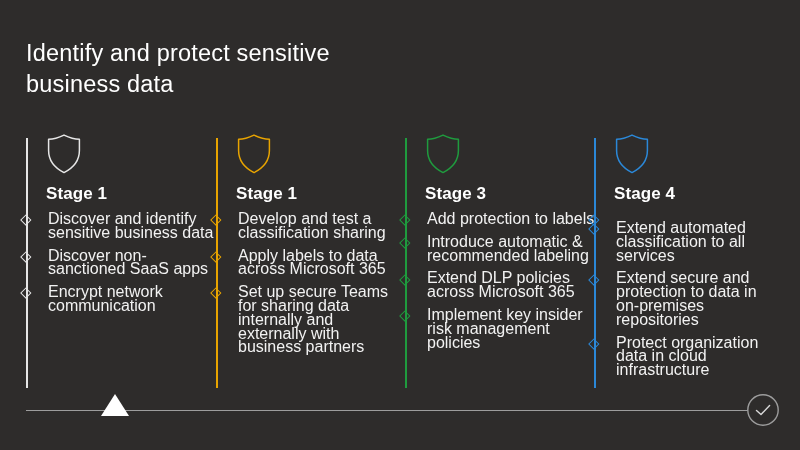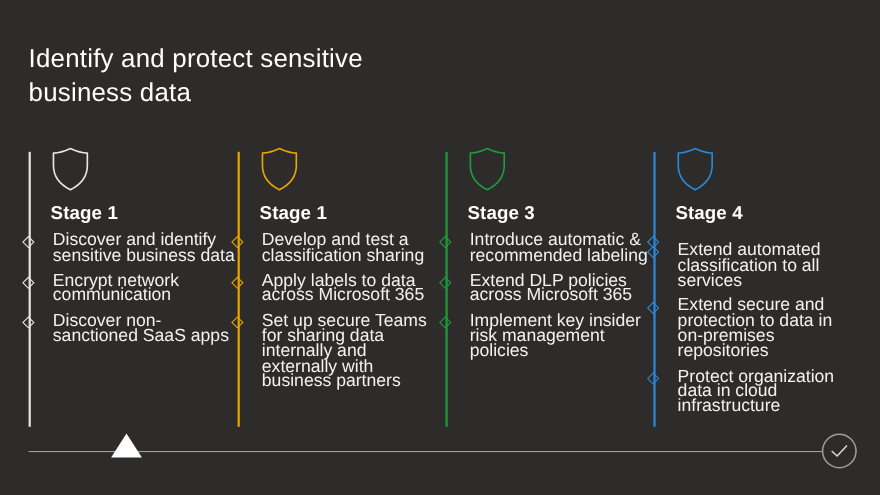--- a/index.html
+++ b/index.html
@@ -156,24 +156,24 @@
           <path d="M1.6 5.2 C7 5.2 13 3.0 17 1.1 C21 3.0 27 5.2 32.4 5.2 L32.4 16.5 C32.4 27.5 24.5 34.8 17 38.6 C9.5 34.8 1.6 27.5 1.6 16.5 Z" fill="none" stroke="#e6e6e6" stroke-width="1.5" stroke-linejoin="round"></path>
         </svg>
       </div>
       <div class="stage-heading">Stage 1</div>
       <ul class="bullets">
         <li class="bullet"><span class="diamond">
             <i></i>
           </span><span>Discover and identify sensitive business data</span></li>
         <li class="bullet"><span class="diamond">
             <i></i>
+          </span><span>Discover non-sanctioned SaaS apps</span></li>
+        <li class="bullet"><span class="diamond">
+            <i></i>
           </span><span>Encrypt network communication</span></li>
-        <li class="bullet"><span class="diamond">
-            <i></i>
-          </span><span>Discover non-sanctioned SaaS apps</span></li>
       </ul>
     </div>
     <div class="stage c2">
       <div class="stage-rail"></div>
       <div class="shield-wrap">
         <svg width="34" height="40" viewBox="0 0 34 40">
           <path d="M1.6 5.2 C7 5.2 13 3.0 17 1.1 C21 3.0 27 5.2 32.4 5.2 L32.4 16.5 C32.4 27.5 24.5 34.8 17 38.6 C9.5 34.8 1.6 27.5 1.6 16.5 Z" fill="none" stroke="#e8a400" stroke-width="1.5" stroke-linejoin="round"></path>
         </svg>
       </div>
       <div class="stage-heading">Stage 1</div>
@@ -191,20 +191,23 @@
     </div>
     <div class="stage c3">
       <div class="stage-rail"></div>
       <div class="shield-wrap">
         <svg width="34" height="40" viewBox="0 0 34 40">
           <path d="M1.6 5.2 C7 5.2 13 3.0 17 1.1 C21 3.0 27 5.2 32.4 5.2 L32.4 16.5 C32.4 27.5 24.5 34.8 17 38.6 C9.5 34.8 1.6 27.5 1.6 16.5 Z" fill="none" stroke="#1f9b3e" stroke-width="1.5" stroke-linejoin="round"></path>
         </svg>
       </div>
       <div class="stage-heading">Stage 3</div>
       <ul class="bullets">
+        <li class="bullet"><span class="diamond">
+            <i></i>
+          </span><span>Add protection to labels</span></li>
         <li class="bullet"><span class="diamond">
             <i></i>
           </span><span>Introduce automatic &amp; recommended labeling</span></li>
         <li class="bullet"><span class="diamond">
             <i></i>
           </span><span>Extend DLP policies across Microsoft 365</span></li>
         <li class="bullet"><span class="diamond">
             <i></i>
           </span><span>Implement key insider risk management policies</span></li>
       </ul>

